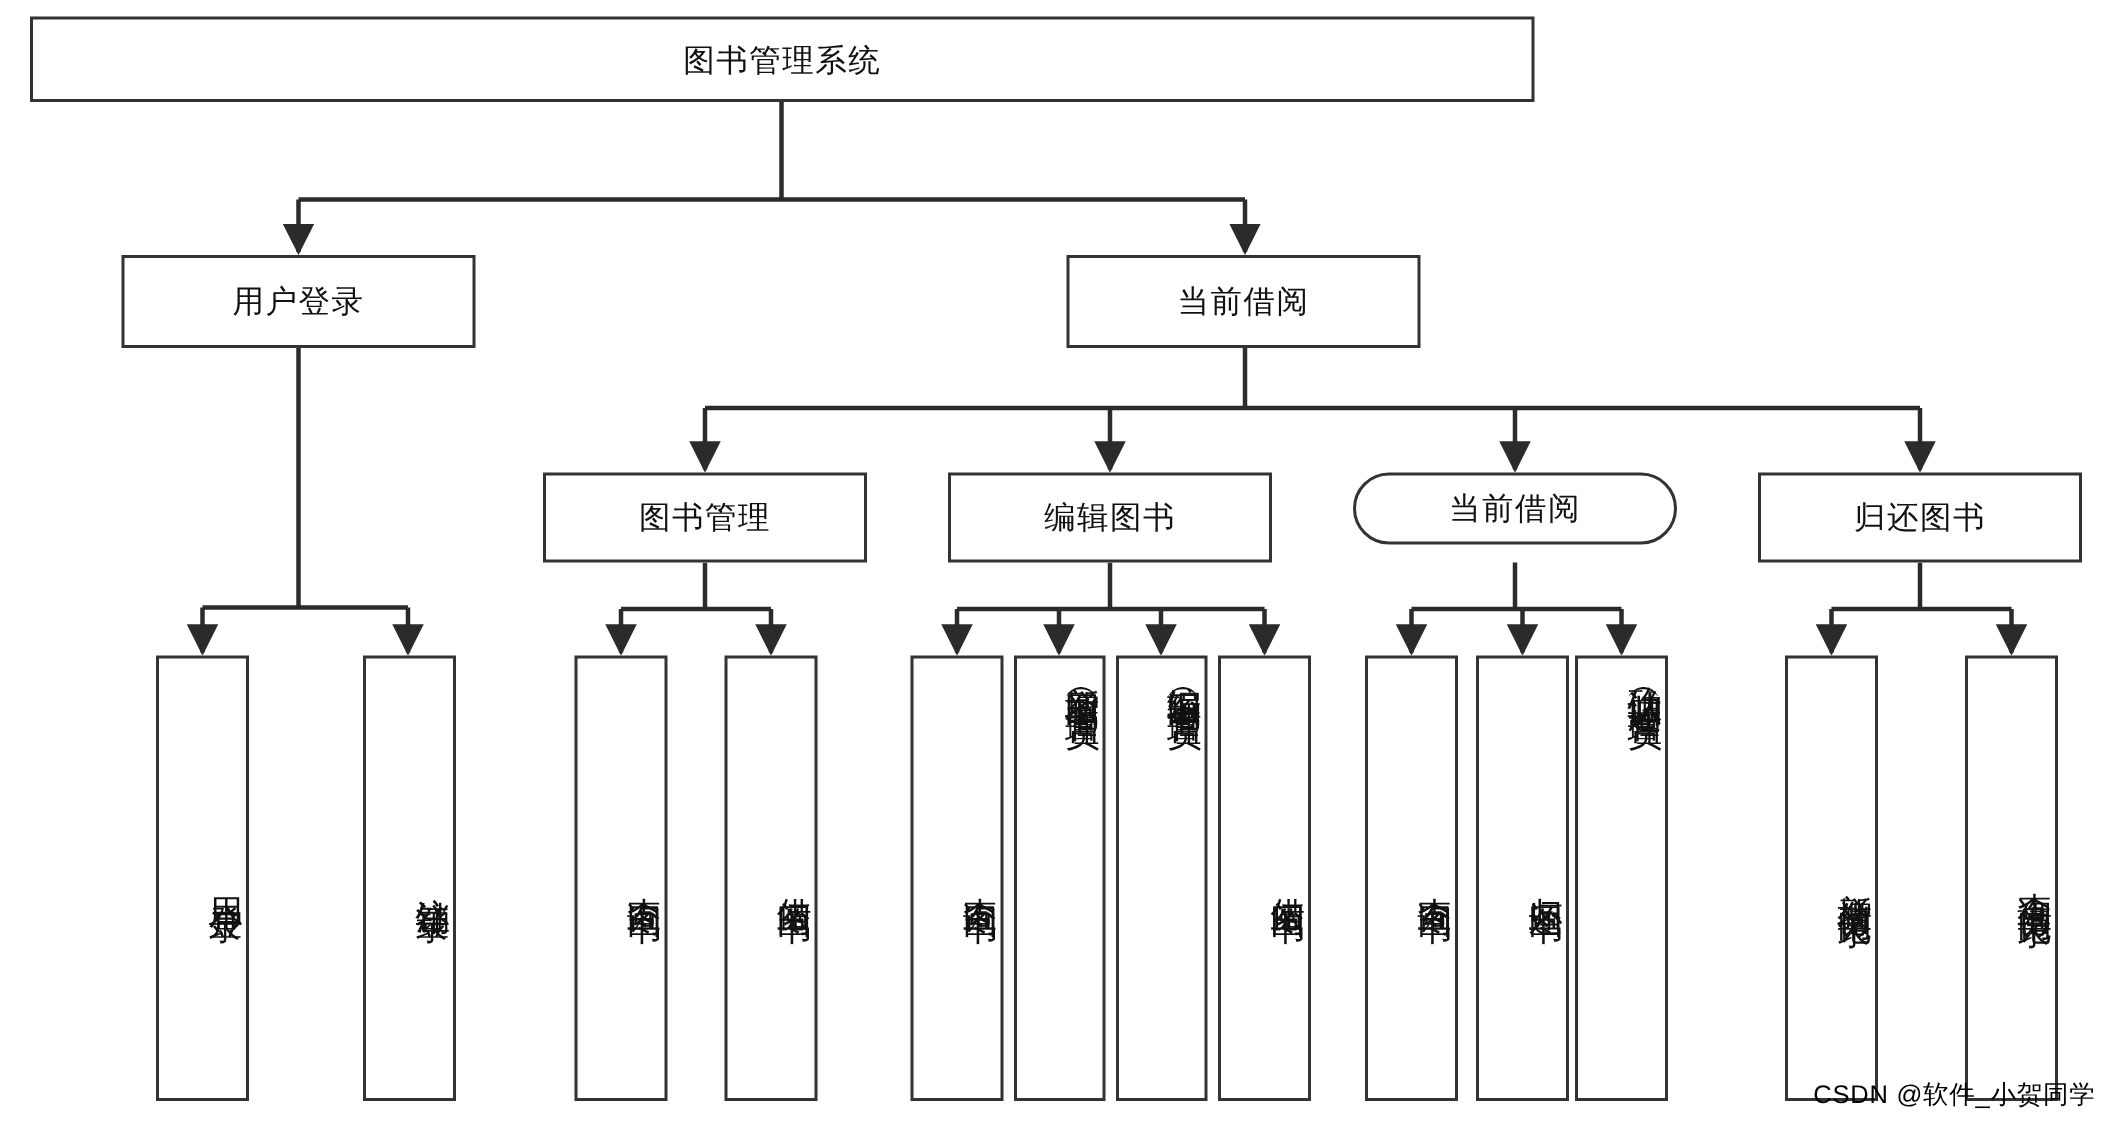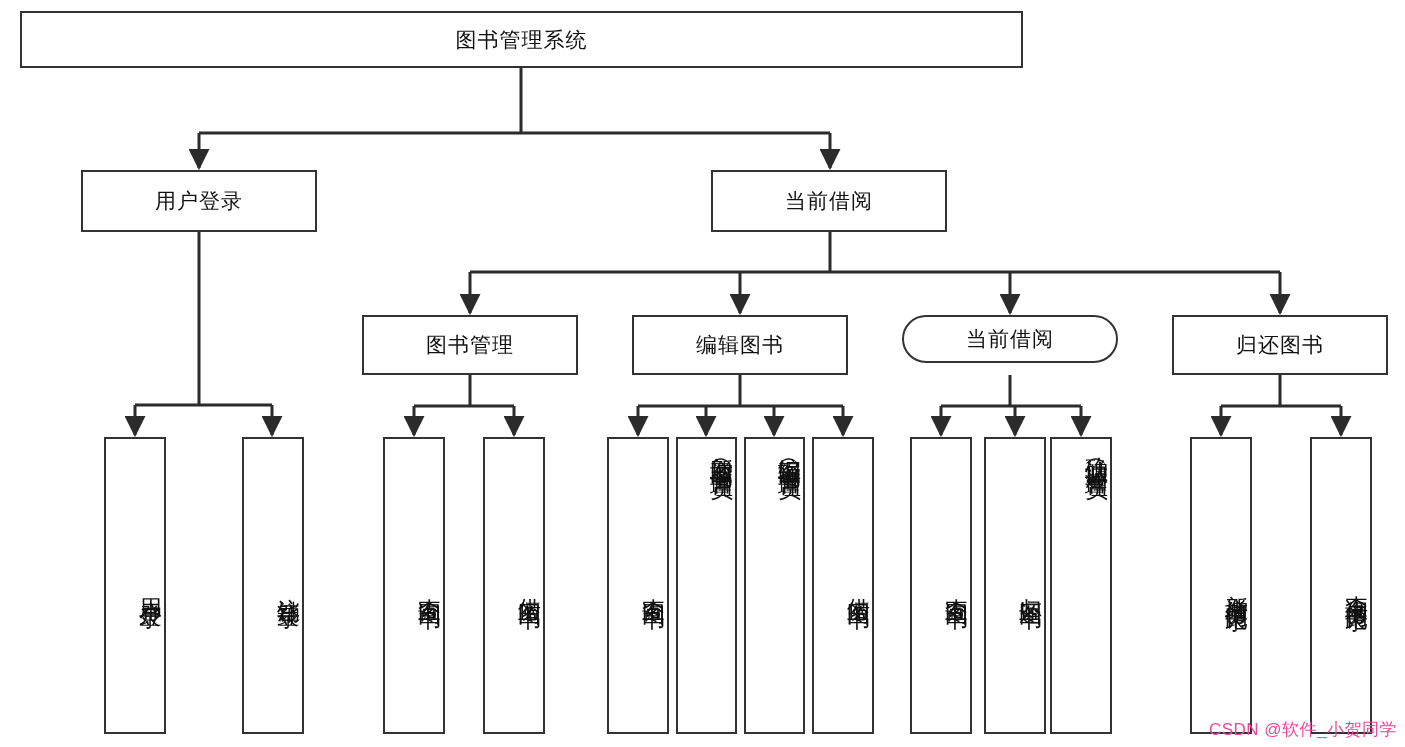--- a/index.html
+++ b/index.html
@@ -57,21 +57,21 @@
     height: 100%;
     display: flex;
     align-items: center;
     justify-content: center;
   }
   #watermark {
     position: absolute;
     right: 8px;
     bottom: 6px;
     font-size: 17px;
-    color: #ec4899;
+    color: #000000;
     letter-spacing: 0.5px;
     white-space: nowrap;
   }
 </style>
 </head>
 <body>
 
 <div id="canvas">
 
   <svg id="edges" viewBox="0 0 1405 747" width="1405" height="747" xmlns="http://www.w3.org/2000/svg">

